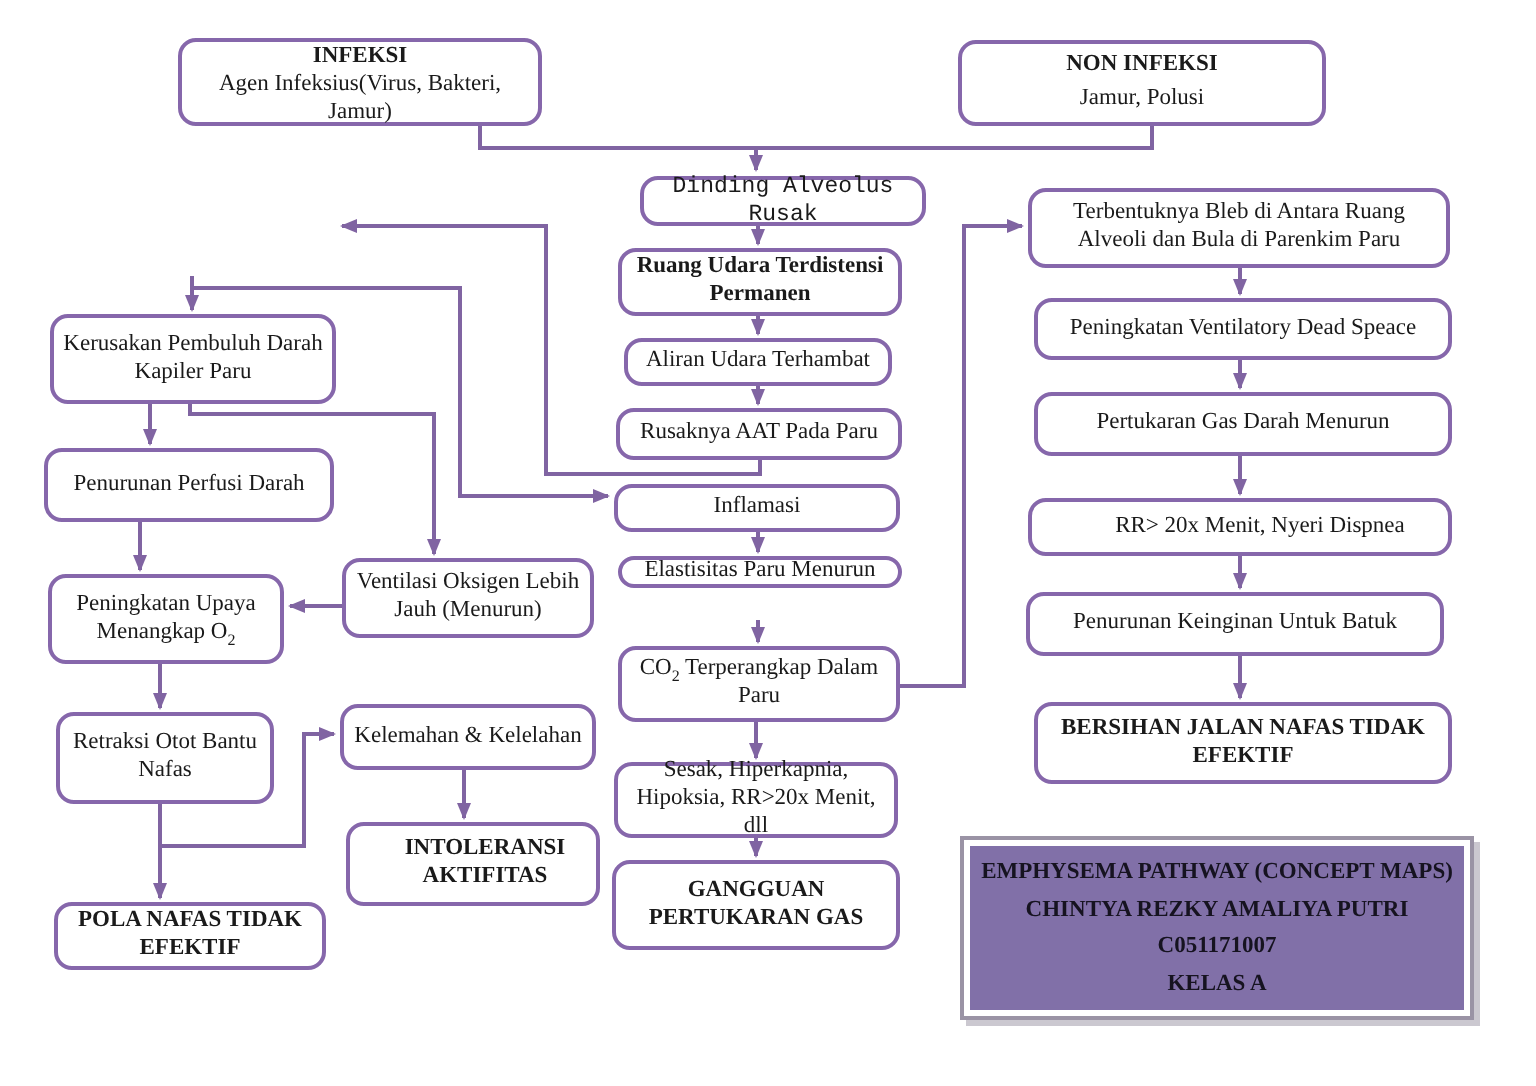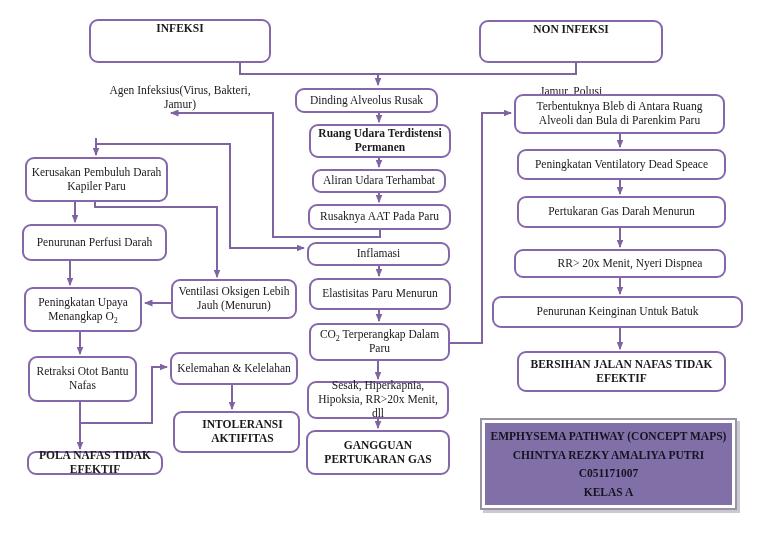--- a/index.html
+++ b/index.html
@@ -23,21 +23,21 @@
     align-items:center;
     justify-content:center;
     text-align:center;
     font-size:11.5px;
     line-height:1.2;
     padding:1px 4px;
     z-index:2;
   }
   .node.bold{font-weight:bold;}
   .node .title{font-weight:bold;}
-  .node.two-line{justify-content:space-evenly;gap:48px;}
+  .node.two-line{justify-content:space-evenly;}
   sub{font-size:8px;line-height:0;}
   .credit{
     position:absolute;
     box-sizing:border-box;
     border:2px solid #9a93a5;
     background:#ffffff;
     padding:3px;
     box-shadow:3px 3px 0 rgba(160,155,170,0.55);
     z-index:2;
   }
@@ -113,36 +113,36 @@
 
   <div class="node two-line" style="left:89px;top:19px;width:182px;height:44px;">
     <span class="title">INFEKSI</span>
     <span>Agen Infeksius(Virus, Bakteri, Jamur)</span>
   </div>
   <div class="node two-line" style="left:479px;top:20px;width:184px;height:43px;">
     <span class="title">NON INFEKSI</span>
     <span>Jamur, Polusi</span>
   </div>
 
-  <div class="node" style="left:295px;top:88px;width:143px;height:25px;">
+  <div class="node" style="left:320px;top:88px;width:143px;height:25px;font-family:Liberation Mono, monospace;">
     <span>Dinding Alveolus Rusak</span>
   </div>
   <div class="node" style="left:309px;top:124px;width:142px;height:34px;font-weight:bold;">
     <span>Ruang Udara Terdistensi Permanen</span>
   </div>
   <div class="node" style="left:312px;top:169px;width:134px;height:24px;">
     <span>Aliran Udara Terhambat</span>
   </div>
   <div class="node" style="left:308px;top:204px;width:143px;height:26px;">
     <span>Rusaknya AAT Pada Paru</span>
   </div>
   <div class="node" style="left:307px;top:242px;width:143px;height:24px;">
     <span>Inflamasi</span>
   </div>
-  <div class="node" style="left:309px;top:278px;width:142px;height:32px;">
+  <div class="node" style="left:309px;top:278px;width:142px;height:16px;">
     <span>Elastisitas Paru Menurun</span>
   </div>
   <div class="node" style="left:309px;top:323px;width:141px;height:38px;">
     <span><span>CO</span><sub>2</sub><span> Terperangkap Dalam Paru</span></span>
   </div>
   <div class="node" style="left:307px;top:381px;width:142px;height:38px;">
     <span>Sesak, Hiperkapnia, Hipoksia, RR&gt;20x Menit, dll</span>
   </div>
   <div class="node bold" style="left:306px;top:430px;width:144px;height:45px;">
     <span>GANGGUAN PERTUKARAN GAS</span>
@@ -153,21 +153,21 @@
   </div>
   <div class="node" style="left:22px;top:224px;width:145px;height:37px;">
     <span>Penurunan Perfusi Darah</span>
   </div>
   <div class="node" style="left:24px;top:287px;width:118px;height:45px;">
     <span><span>Peningkatan Upaya</span><br><span>Menangkap O</span><sub>2</sub></span>
   </div>
   <div class="node" style="left:28px;top:356px;width:109px;height:46px;">
     <span>Retraksi Otot Bantu Nafas</span>
   </div>
-  <div class="node bold" style="left:27px;top:451px;width:136px;height:24px;">
+  <div class="node bold" style="left:27px;top:451px;width:136px;height:34px;">
     <span>POLA NAFAS TIDAK EFEKTIF</span>
   </div>
 
   <div class="node" style="left:171px;top:279px;width:126px;height:40px;">
     <span>Ventilasi Oksigen Lebih Jauh (Menurun)</span>
   </div>
   <div class="node" style="left:170px;top:352px;width:128px;height:33px;">
     <span>Kelemahan &amp; Kelelahan</span>
   </div>
   <div class="node bold" style="left:173px;top:411px;width:127px;height:42px;padding-left:16px;">
@@ -179,21 +179,21 @@
   </div>
   <div class="node" style="left:517px;top:149px;width:209px;height:31px;">
     <span>Peningkatan Ventilatory Dead Speace</span>
   </div>
   <div class="node" style="left:517px;top:196px;width:209px;height:32px;">
     <span>Pertukaran Gas Darah Menurun</span>
   </div>
   <div class="node" style="left:514px;top:249px;width:212px;height:29px;padding-left:24px;">
     <span>RR&gt; 20x Menit, Nyeri Dispnea</span>
   </div>
-  <div class="node" style="left:492px;top:296px;width:251px;height:32px;">
+  <div class="node" style="left:513px;top:296px;width:209px;height:32px;">
     <span>Penurunan Keinginan Untuk Batuk</span>
   </div>
   <div class="node bold" style="left:517px;top:351px;width:209px;height:41px;">
     <span>BERSIHAN JALAN NAFAS TIDAK EFEKTIF</span>
   </div>
 
   <div class="credit" style="left:480px;top:418px;width:257px;height:92px;">
     <div class="credit-inner">
       <div>EMPHYSEMA PATHWAY (CONCEPT MAPS)</div>
       <div>CHINTYA REZKY AMALIYA PUTRI</div>

